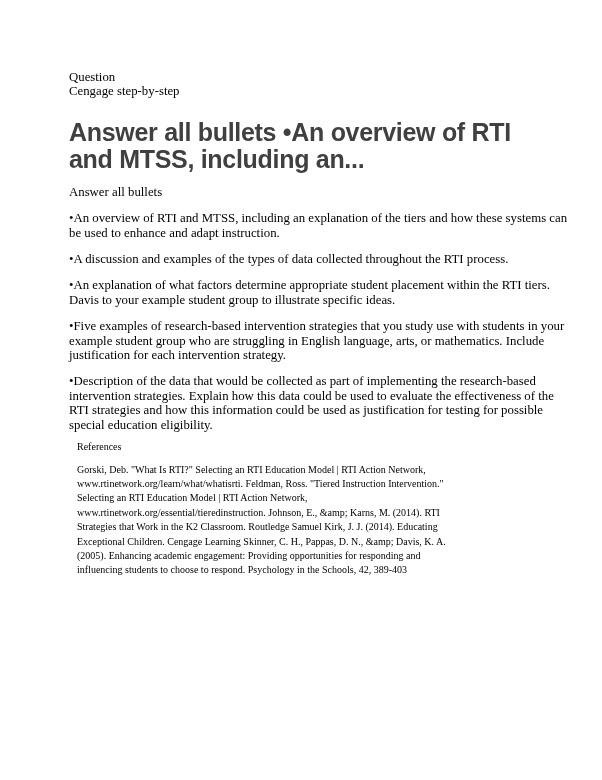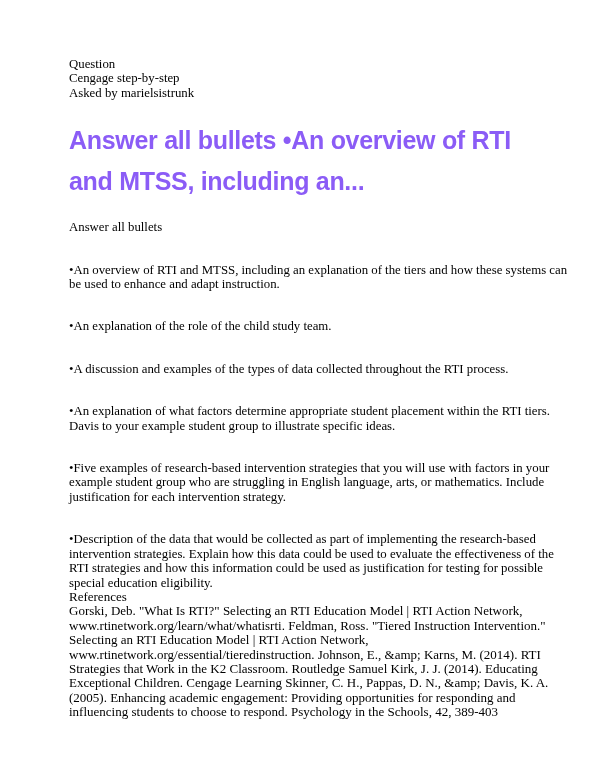--- a/index.html
+++ b/index.html
@@ -11,80 +11,78 @@
     width: 602px;
     height: 780px;
     position: relative;
     overflow: hidden;
     font-family: "Liberation Serif", "DejaVu Serif", serif;
     color: #000000;
   }
   .page {
     position: absolute;
     left: 69px;
-    top: 57px;
+    top: 70px;
     width: 500px;
   }
   .meta-line {
     font-size: 12.8px;
     line-height: 14.4px;
     white-space: pre;
   }
   .doc-title {
     margin: 20px 0 4px 0;
     font-family: "Liberation Sans", "DejaVu Sans", sans-serif;
     font-weight: bold;
     font-size: 25px;
-    line-height: 41px;
+    line-height: 27px;
     letter-spacing: -0.3px;
-    color: #8b5cf6;
+    color: #404040;
     white-space: pre-line;
   }
   .subtitle {
-    margin-top: 18px;
+    margin-top: 12px;
     font-size: 12.8px;
     line-height: 14.4px;
     white-space: pre;
   }
   .para {
-    margin: 28px 0 0 0;
+    margin: 12px 0 0 0;
     font-size: 12.8px;
     line-height: 14.4px;
     white-space: pre;
   }
   .refs-block {
-    margin: 0;
-    font-size: 13px;
+    margin: 8px;
+    font-size: 10px;
     line-height: 14.4px;
     white-space: pre;
   }
 </style>
 </head>
 <body>
 
 <div class="page">
 
   <div>
     <div class="meta-line">Question</div>
     <div class="meta-line">Cengage step-by-step</div>
-    <div class="meta-line">Asked by marielsistrunk</div>
   </div>
 
   <h1 class="doc-title">Answer all bullets •An overview of RTI
 and MTSS, including an...</h1>
 
   <div class="subtitle">Answer all bullets</div>
 
   <p class="para">•An overview of RTI and MTSS, including an explanation of the tiers and how these systems can
 be used to enhance and adapt instruction.</p>
-  <p class="para">•An explanation of the role of the child study team.</p>
   <p class="para">•A discussion and examples of the types of data collected throughout the RTI process.</p>
   <p class="para">•An explanation of what factors determine appropriate student placement within the RTI tiers.
 Davis to your example student group to illustrate specific ideas.</p>
-  <p class="para">•Five examples of research-based intervention strategies that you will use with factors in your
+  <p class="para">•Five examples of research-based intervention strategies that you study use with students in your
 example student group who are struggling in English language, arts, or mathematics. Include
 justification for each intervention strategy.</p>
   <p class="para">•Description of the data that would be collected as part of implementing the research-based
 intervention strategies. Explain how this data could be used to evaluate the effectiveness of the
 RTI strategies and how this information could be used as justification for testing for possible
 special education eligibility.</p>
 
   <div class="refs-block">References</div>
   <div class="refs-block">Gorski, Deb. "What Is RTI?" Selecting an RTI Education Model | RTI Action Network,
 www.rtinetwork.org/learn/what/whatisrti. Feldman, Ross. "Tiered Instruction Intervention."

